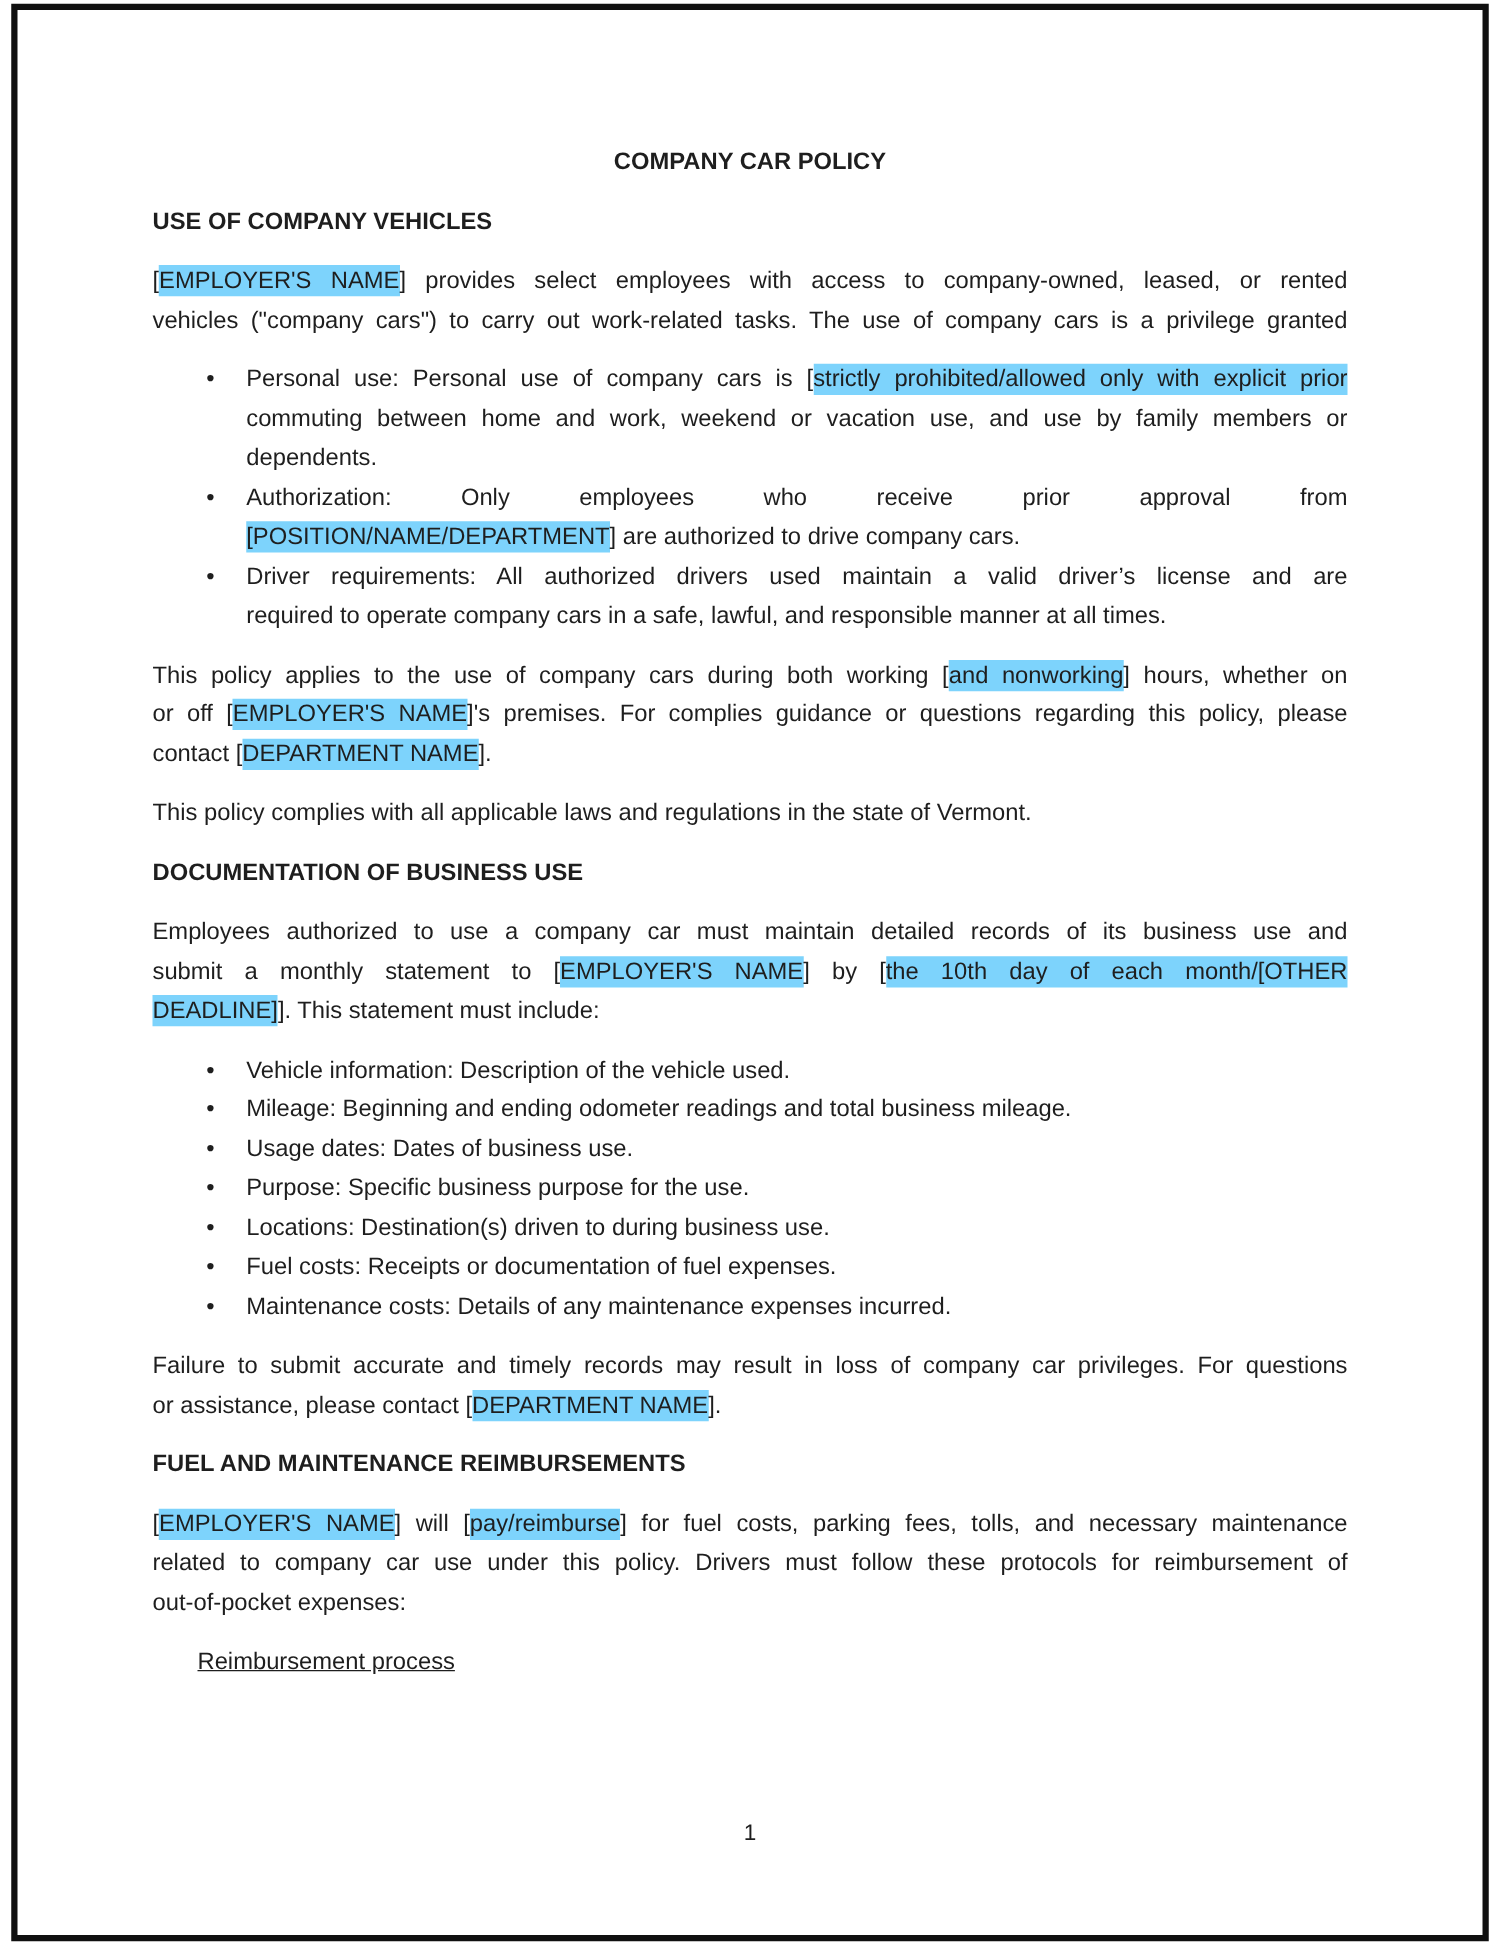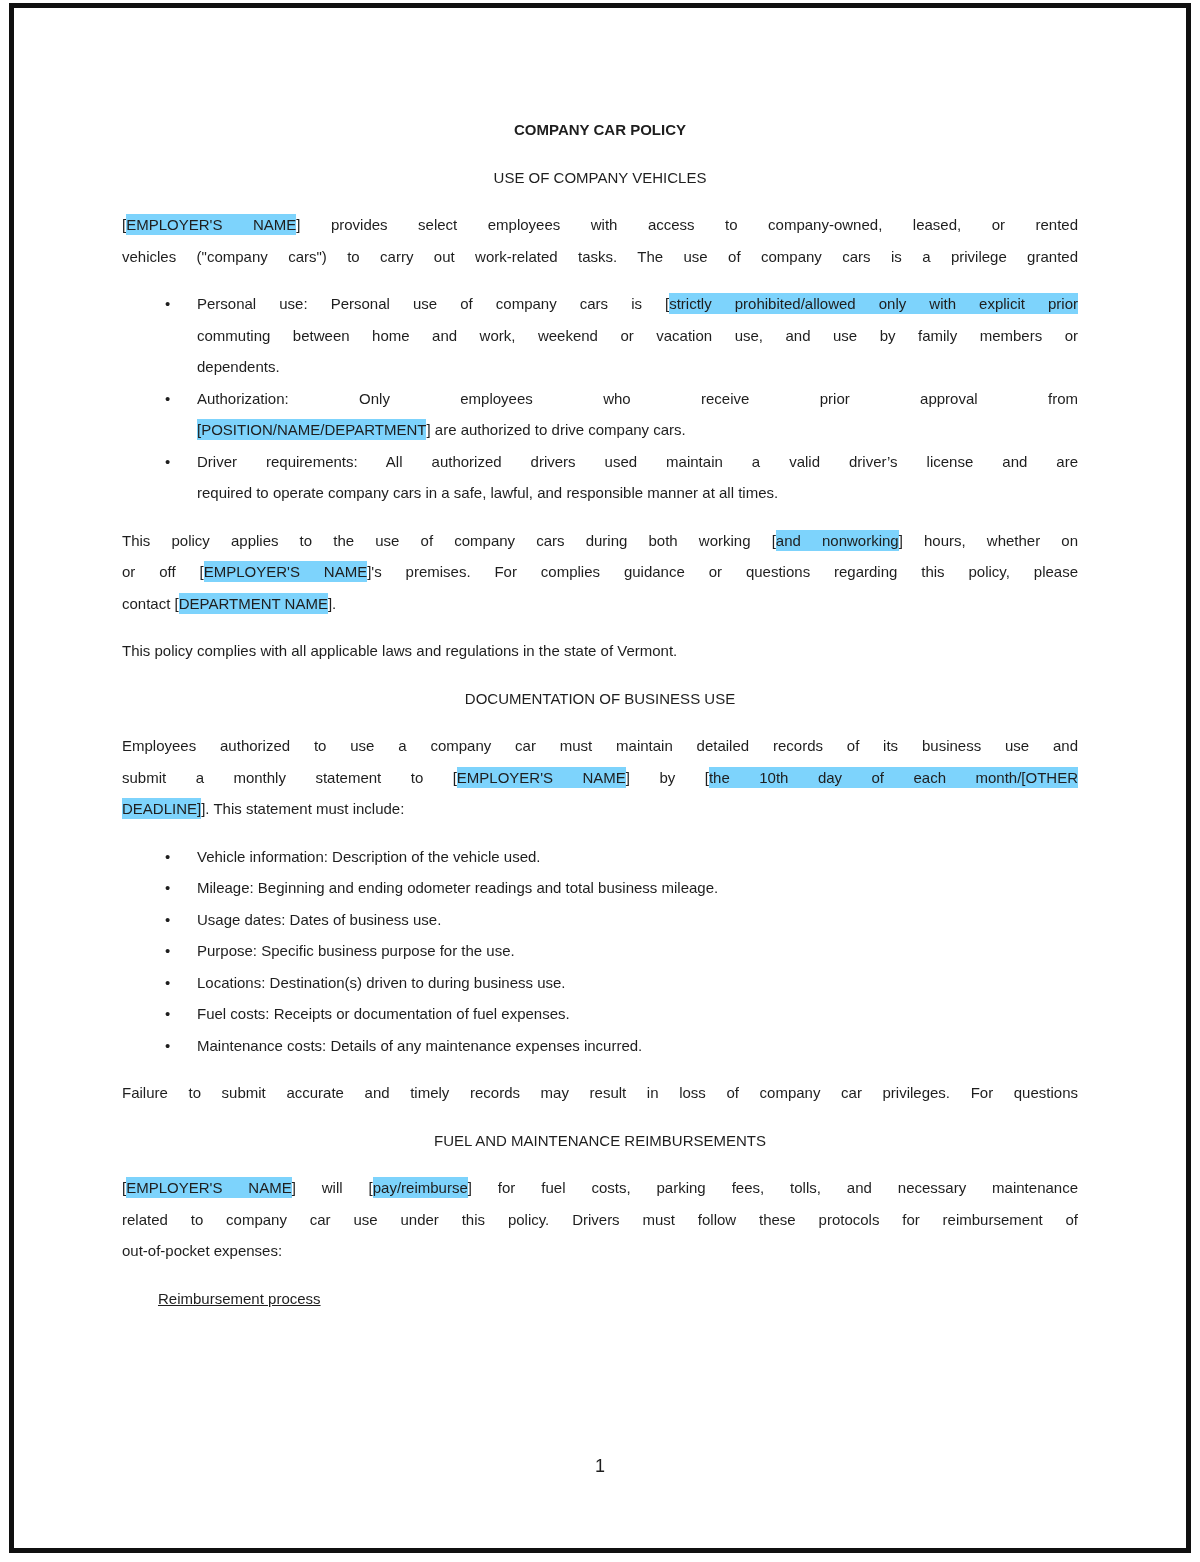--- a/index.html
+++ b/index.html
@@ -8,24 +8,24 @@
     background:#ffffff;color:#1e1e1e;
     font-family:"Liberation Sans","DejaVu Sans",sans-serif;
   }
   .page-frame{
     position:absolute;left:9px;right:9px;top:3px;bottom:9px;
     border:5px solid #101010;pointer-events:none;
   }
   .content{
     position:relative;
     padding:114px 122px 0 122px;
-    font-size:15px;line-height:31.5px;
+    font-size:19px;line-height:31.5px;
   }
   .title{text-align:center;font-weight:bold;margin:0 0 16px 0;}
-  .heading{font-weight:normal;margin:16px 0;text-align:center;}
+  .heading{font-weight:bold;margin:16px 0;}
   .para{margin:16px 0;}
   .jline{text-align:justify;text-align-last:justify;}
   .line{text-align:left;}
   ul.blist{list-style:none;margin:16px 0;padding:0;}
   ul.blist li{position:relative;padding-left:75px;}
   ul.blist li::before{content:"\2022";position:absolute;left:43px;top:0;}
   .hl{background:#7dd3fc;padding:2px 0;}
   .b{font-weight:normal;}
   .u{text-decoration:underline;margin-left:36px;}
   .footer{
@@ -102,20 +102,21 @@
     <li>
       <div class="line"><span>Fuel costs: Receipts or documentation of fuel expenses.</span></div>
     </li>
     <li>
       <div class="line"><span>Maintenance costs: Details of any maintenance expenses incurred.</span></div>
     </li>
   </ul>
 
   <div class="para">
     <div class="jline"><span>Failure to submit accurate and timely records may result in loss of company car privileges. For questions</span></div>
+    <div class="line"><span>or assistance, please contact [</span><span class="hl">DEPARTMENT NAME</span><span>].</span></div>
   </div>
 
   <div class="heading">FUEL AND MAINTENANCE REIMBURSEMENTS</div>
 
   <div class="para">
     <div class="jline"><span>[</span><span class="hl">EMPLOYER'S NAME</span><span>] will [</span><span class="hl">pay/reimburse</span><span>] for fuel costs, parking fees, tolls, and necessary maintenance</span></div>
     <div class="jline"><span>related to company car use under this policy. Drivers must follow these protocols for reimbursement of</span></div>
     <div class="line"><span>out-of-pocket expenses:</span></div>
   </div>
 

